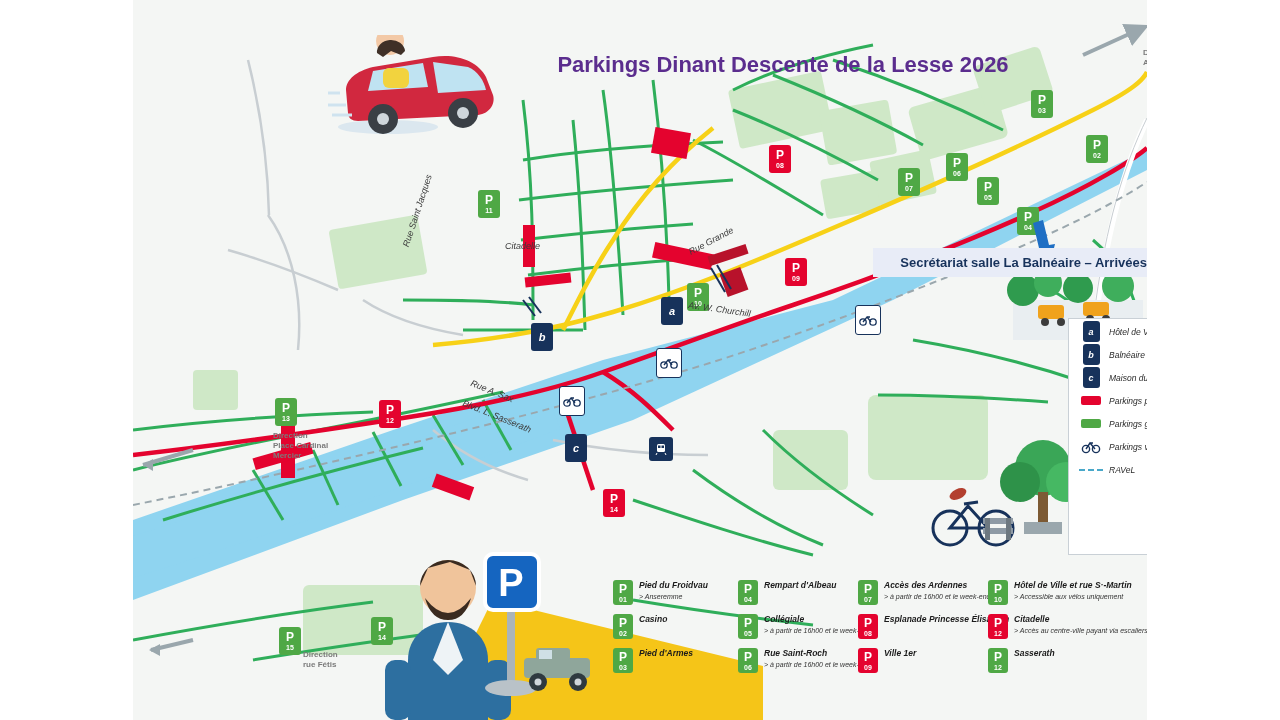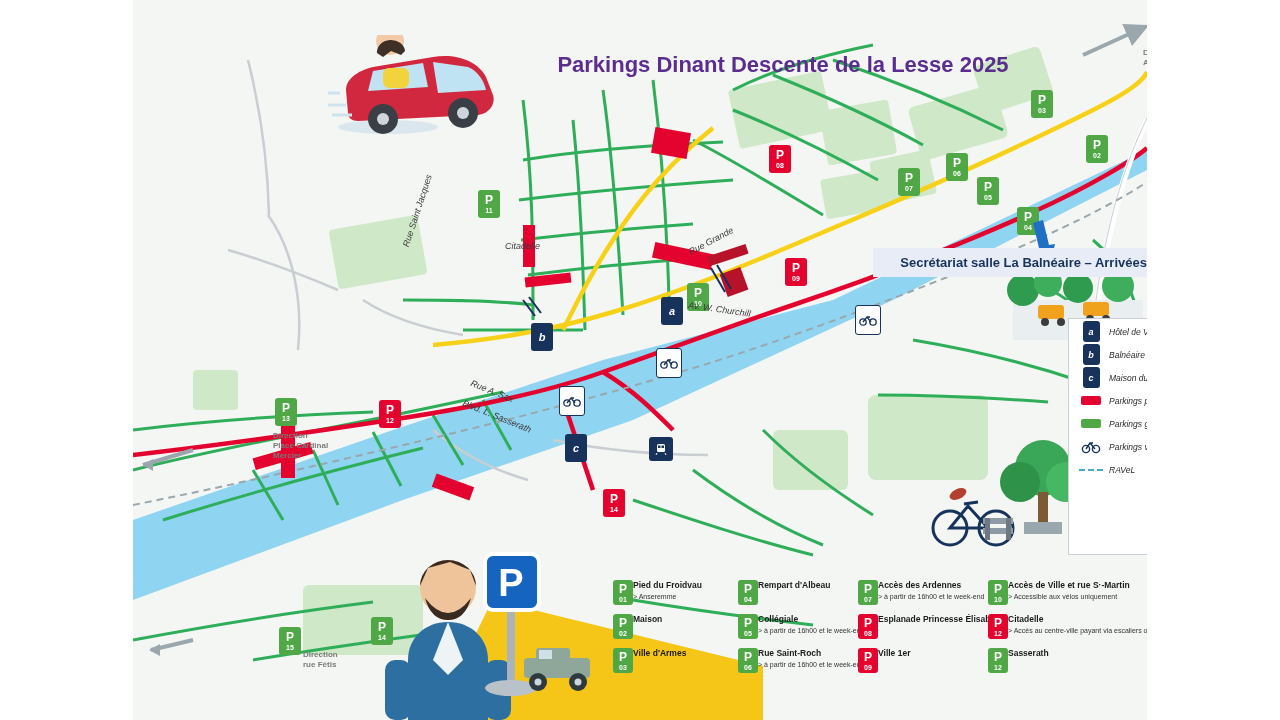--- a/index.html
+++ b/index.html
@@ -31,21 +31,21 @@
   .legend .row{display:flex;align-items:center;height:21px;margin:2px 0 2px 10px;}
   .legend .row .sw{width:24px;display:flex;justify-content:center;}
   .legend .row .tx{font-size:8.5px;font-style:italic;color:#2b2b2b;margin-left:6px;}
   .chip{width:20px;height:9px;border-radius:2px;}
   .ravel{width:24px;border-top:2px dashed #49a8c9;}
   
   .blegend{position:absolute;left:480px;top:580px;width:680px;height:120px;}
   .bcol{position:absolute;width:auto;}
   .bitem{display:flex;align-items:flex-start;margin-bottom:9px;}
   .bitem .pk{position:relative;width:20px;height:25px;flex:0 0 20px;}
-  .bitem .txt{font-size:8.5px;color:#1b1b1b;line-height:1.25;}
+  .bitem .txt{margin-left:6px;font-size:8.5px;font-style:italic;color:#1b1b1b;line-height:1.25;}
   .bitem .txt b{font-weight:bold;}
   .bitem .txt .sub{font-size:7px;color:#333;}
   
   .car{position:absolute;left:195px;top:35px;width:175px;height:110px;}
   .man{position:absolute;left:230px;top:540px;width:170px;height:180px;}
   .psign{position:absolute;left:350px;top:548px;width:58px;height:150px;}
   .jeep{position:absolute;left:385px;top:640px;width:80px;height:55px;}
   .tree{position:absolute;}
   .yellowfield{position:absolute;left:300px;top:600px;width:330px;height:120px;background:#f5c518;clip-path:polygon(0 100%,18% 0,100% 55%,100% 100%);}
   .bikeicon{position:absolute;left:795px;top:480px;width:95px;height:70px;}
@@ -174,21 +174,21 @@
       <g stroke="#17325b" stroke-width="2">
         <line x1="578" y1="268" x2="592" y2="292"></line>
         <line x1="584" y1="265" x2="598" y2="289"></line>
       </g>
       <g stroke="#17325b" stroke-width="2">
         <line x1="390" y1="300" x2="402" y2="316"></line>
         <line x1="396" y1="297" x2="408" y2="313"></line>
       </g>
     </svg>
 
-    <div class="title">Parkings Dinant Descente de la Lesse 2025</div>
+    <div class="title">Parkings Dinant Descente de la Lesse 2026</div>
 
     <svg class="car" viewBox="0 0 175 110">
       <ellipse cx="60" cy="92" rx="50" ry="7" fill="#dbe7ef"></ellipse>
       <path d="M20,78 L18,55 C18,45 28,36 45,32 L105,22 C128,18 150,26 158,42 L165,60 C168,70 160,80 148,80 L30,86 C24,86 20,83 20,78Z" fill="#d1283f"></path>
       <path d="M45,36 L95,28 L100,52 L40,56 Z" fill="#bfe3f2"></path>
       <path d="M105,27 L140,32 C150,36 156,46 158,55 L110,58 Z" fill="#bfe3f2"></path>
       <circle cx="55" cy="84" r="15" fill="#3a3f45"></circle>
         <circle cx="55" cy="84" r="6" fill="#cfd6db"></circle>
       <circle cx="135" cy="78" r="15" fill="#3a3f45"></circle>
         <circle cx="135" cy="78" r="6" fill="#cfd6db"></circle>
@@ -432,28 +432,28 @@
                 <span class="p">P</span>
                 <span class="n">01</span>
               </span>
               <span class="txt"><b>Pied du Froidvau</b><br><span class="sub">&gt; Anseremme</span></span>
             </div>
             <div class="bitem">
               <span class="pk free">
                 <span class="p">P</span>
                 <span class="n">02</span>
               </span>
-              <span class="txt"><b>Maison</b></span>
+              <span class="txt"><b>Casino</b></span>
             </div>
             <div class="bitem">
               <span class="pk free">
                 <span class="p">P</span>
                 <span class="n">03</span>
               </span>
-              <span class="txt"><b>Ville d'Armes</b></span>
+              <span class="txt"><b>Pied d'Armes</b></span>
             </div>
           </div>
           <div class="bcol" style="left: 125px; top: 0px; position: absolute;">
             <div class="bitem">
               <span class="pk free">
                 <span class="p">P</span>
                 <span class="n">04</span>
               </span>
               <span class="txt"><b>Rempart d'Albeau</b></span>
             </div>
@@ -494,21 +494,21 @@
               </span>
               <span class="txt"><b>Ville 1er</b></span>
             </div>
           </div>
           <div class="bcol" style="left: 375px; top: 0px; position: absolute;">
             <div class="bitem">
               <span class="pk free">
                 <span class="p">P</span>
                 <span class="n">10</span>
               </span>
-              <span class="txt"><b>Accès de Ville et rue S·-Martin</b><br><span class="sub">&gt; Accessible aux vélos uniquement</span></span>
+              <span class="txt"><b>Hôtel de Ville et rue S·-Martin</b><br><span class="sub">&gt; Accessible aux vélos uniquement</span></span>
             </div>
             <div class="bitem">
               <span class="pk paid">
                 <span class="p">P</span>
                 <span class="n">12</span>
               </span>
               <span class="txt"><b>Citadelle</b><br><span class="sub">&gt; Accès au centre-ville payant via escaliers ou téléphérique</span></span>
             </div>
             <div class="bitem">
               <span class="pk free">

